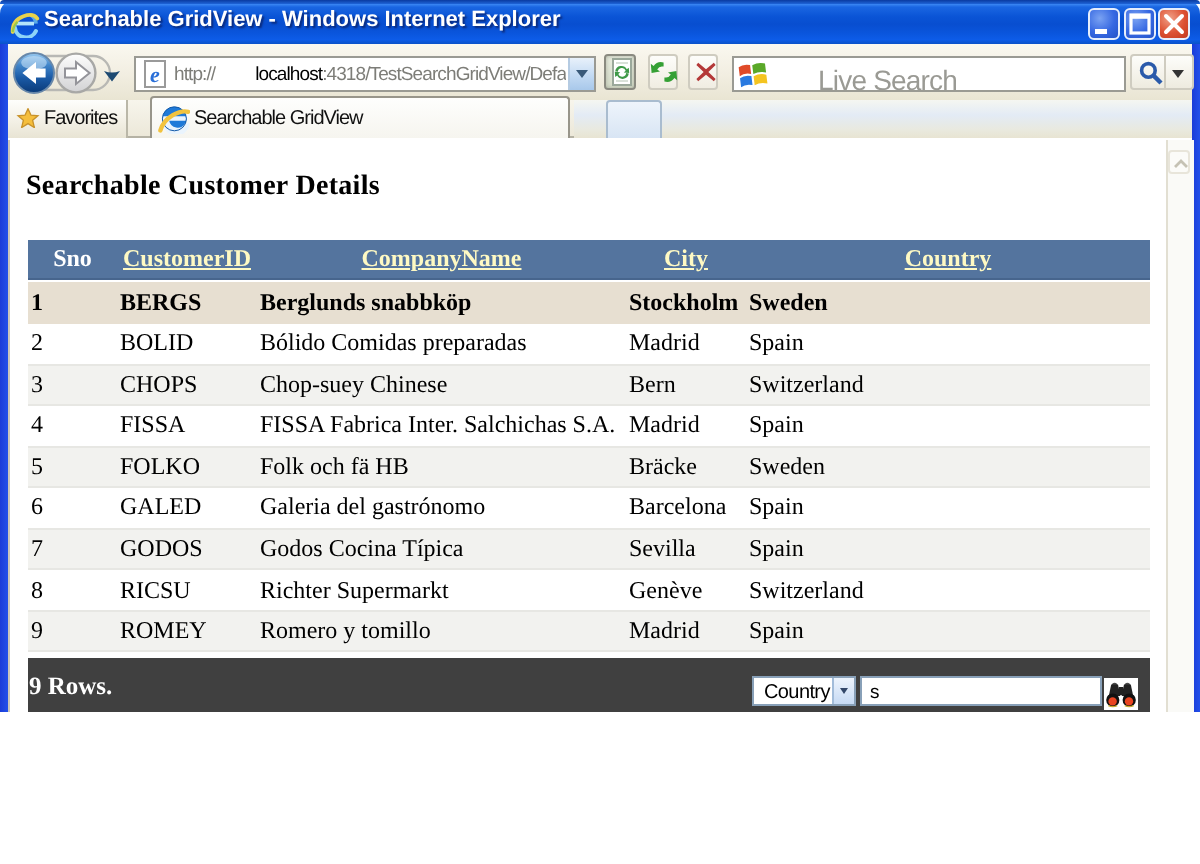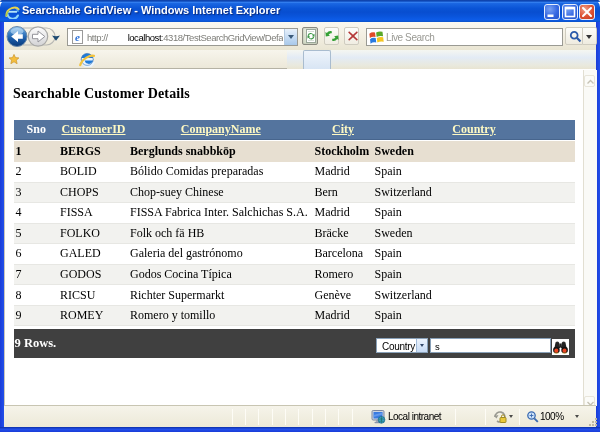--- a/index.html
+++ b/index.html
@@ -1,17 +1,17 @@
 <!DOCTYPE html>
 <html><head>
 <meta charset="utf-8">
 <style>
   * { margin:0; padding:0; box-sizing:border-box; }
   html,body { width:600px; height:432px; background:#fff; font-family:"Liberation Sans", sans-serif; }
-  #win { position:absolute; left:0; top:0; width:600px; height:432px; overflow:hidden; }
+  #win { position:absolute; left:0; top:0; width:600px; height:356px; overflow:hidden; }
   .abs { position:absolute; }
 
   
   #titlebar { left:0; top:0; width:600px; height:22px;
     background:linear-gradient(#1462cc 0%, #3c88f4 9%, #1a66e2 16%, #0a54d6 38%, #084ed0 55%, #0a55dc 75%, #0d5ce8 90%, #0a52c8 100%);
     border-radius:7px 7px 0 0; }
   #titlebar:before { content:""; position:absolute; left:0; top:0; right:0; height:2px;
     background:linear-gradient(#0a3aa0, #1e64d8); border-radius:7px 7px 0 0; }
   #title-text { left:22px; top:4px; font-size:11px; font-weight:bold; color:#fff;
     text-shadow:1px 1px 1px #0a2a7c; letter-spacing:0px; }
@@ -62,21 +62,21 @@
   #addr-txt b { color:#000; font-weight:normal;padding-left:20px; }
   #addr-drop { left:284px; top:29px; width:13px; height:16px;
     background:linear-gradient(#e8f1fb,#c0d8f2 60%,#a8c8ea); border-left:1px solid #b5cbe2; }
   #addr-drop:after { content:""; position:absolute; left:3px; top:6px; border:3.5px solid transparent; border-top:4px solid #3a5a7a; }
   .navbtn { top:27px; width:15px; height:18px; border:1px solid #cfccc0; border-radius:2px;
     background:linear-gradient(#fdfdfa,#f0ede2); }
   #btn-compat { left:302px; width:16px; border:1px solid #8a8a80; background:linear-gradient(#e8ecdf,#d5dcc8); box-shadow:inset 0 0 2px #aab0a0; }
   #btn-refresh { left:324px; }
   #btn-stop { left:344px; }
   #searchfield { left:366px; top:28px; width:197px; height:18px; background:#fff; border:1px solid #9a9a93; }
-  #livesearch { left:386px; top:31.5px; font-size:10px; letter-spacing:-0.4px; color:#9a9a94; }
+  #livesearch { left:409px; top:31.5px; font-size:14px; letter-spacing:-0.4px; color:#9a9a94; }
   #btn-mag { left:565px; top:27px; width:18px; height:18px; border:1px solid #cfccc0; border-radius:2px 0 0 2px;
     background:linear-gradient(#fdfdfa,#eeebdf); }
   #btn-sdrop { left:583px; top:27px; width:14px; height:18px; border:1px solid #cfccc0; border-left:none; border-radius:0 2px 2px 0;
     background:linear-gradient(#fdfdfa,#eeebdf); }
   #btn-sdrop:after { content:""; position:absolute; left:3px; top:7px; border:3px solid transparent; border-top:4px solid #333; }
 
   
   #favbtn { left:4px; top:50px; width:60px; height:19px; border-right:1px solid #bab7a8;
     background:linear-gradient(#fefefc,#f2efe4 60%,#e8e4d4); }
   #favbtn span { position:absolute; left:18px; top:3.5px; font-size:10px; letter-spacing:-0.5px; color:#111; }
@@ -205,23 +205,29 @@
   </svg>
   <div class="abs" id="livesearch">Live Search</div>
   <div class="abs" id="btn-mag"></div>
   <svg class="abs" style="left:569px;top:30px" width="13" height="13" viewBox="0 0 13 13">
     <circle cx="5.2" cy="5.2" r="3.4" fill="none" stroke="#2a5aaa" stroke-width="1.8"></circle>
     <line x1="7.8" y1="7.8" x2="11.5" y2="11.5" stroke="#2a5aaa" stroke-width="2.2"></line>
   </svg>
   <div class="abs" id="btn-sdrop"></div>
 
   <div class="abs" id="tabsbar"></div>
+  <div class="abs" id="favbtn">
+      <span>Favorites</span>
+    </div>
   <svg class="abs" style="left:8px;top:53.5px" width="12" height="10.5" viewBox="0 0 14 14">
     <path d="M7 0.5 L9 4.8 L13.6 5.2 L10.1 8.2 L11.2 13 L7 10.4 L2.8 13 L3.9 8.2 L0.4 5.2 L5 4.8 Z" fill="#f5be3c" stroke="#c8922a" stroke-width="0.9"></path>
   </svg>
+  <div class="abs" id="tab-active">
+      <span>Searchable GridView</span>
+    </div>
   <svg class="abs" style="left:79px;top:51px" width="16" height="16" viewBox="0 0 16 16">
     <circle cx="8.2" cy="8.4" r="6" fill="#1f7ad8"></circle>
     <path d="M2.4 7.1 h11.6 v2.3 h-8.4 a4.3 4.3 0 0 0 7.9 1.4 l2.3 0 a6 6 0 0 1 -13.4 -1.4 z" fill="#eaf4fd"></path>
     <circle cx="8.2" cy="8.4" r="6" fill="none" stroke="#1058a8" stroke-width="0.5"></circle>
     <path d="M1.2 14.2 Q2.6 9.4 7.4 6.6 Q12 4 15 4.9" stroke="#f2c33e" stroke-width="2.2" fill="none" stroke-linecap="round"></path>
   </svg>
   <div class="abs" id="tabs-right"></div>
   <div class="abs" id="tab-stub"></div>
 
   <div class="abs" id="content"></div>
@@ -344,21 +350,21 @@
           <td>6</td>
           <td>GALED</td>
           <td>Galeria del gastrónomo</td>
           <td>Barcelona</td>
           <td>Spain</td>
         </tr>
     <tr class="alt">
           <td>7</td>
           <td>GODOS</td>
           <td>Godos Cocina Típica</td>
-          <td>Romero</td>
+          <td>Sevilla</td>
           <td>Spain</td>
         </tr>
     <tr>
           <td>8</td>
           <td>RICSU</td>
           <td>Richter Supermarkt</td>
           <td>Genève</td>
           <td>Switzerland</td>
         </tr>
     <tr class="alt">

